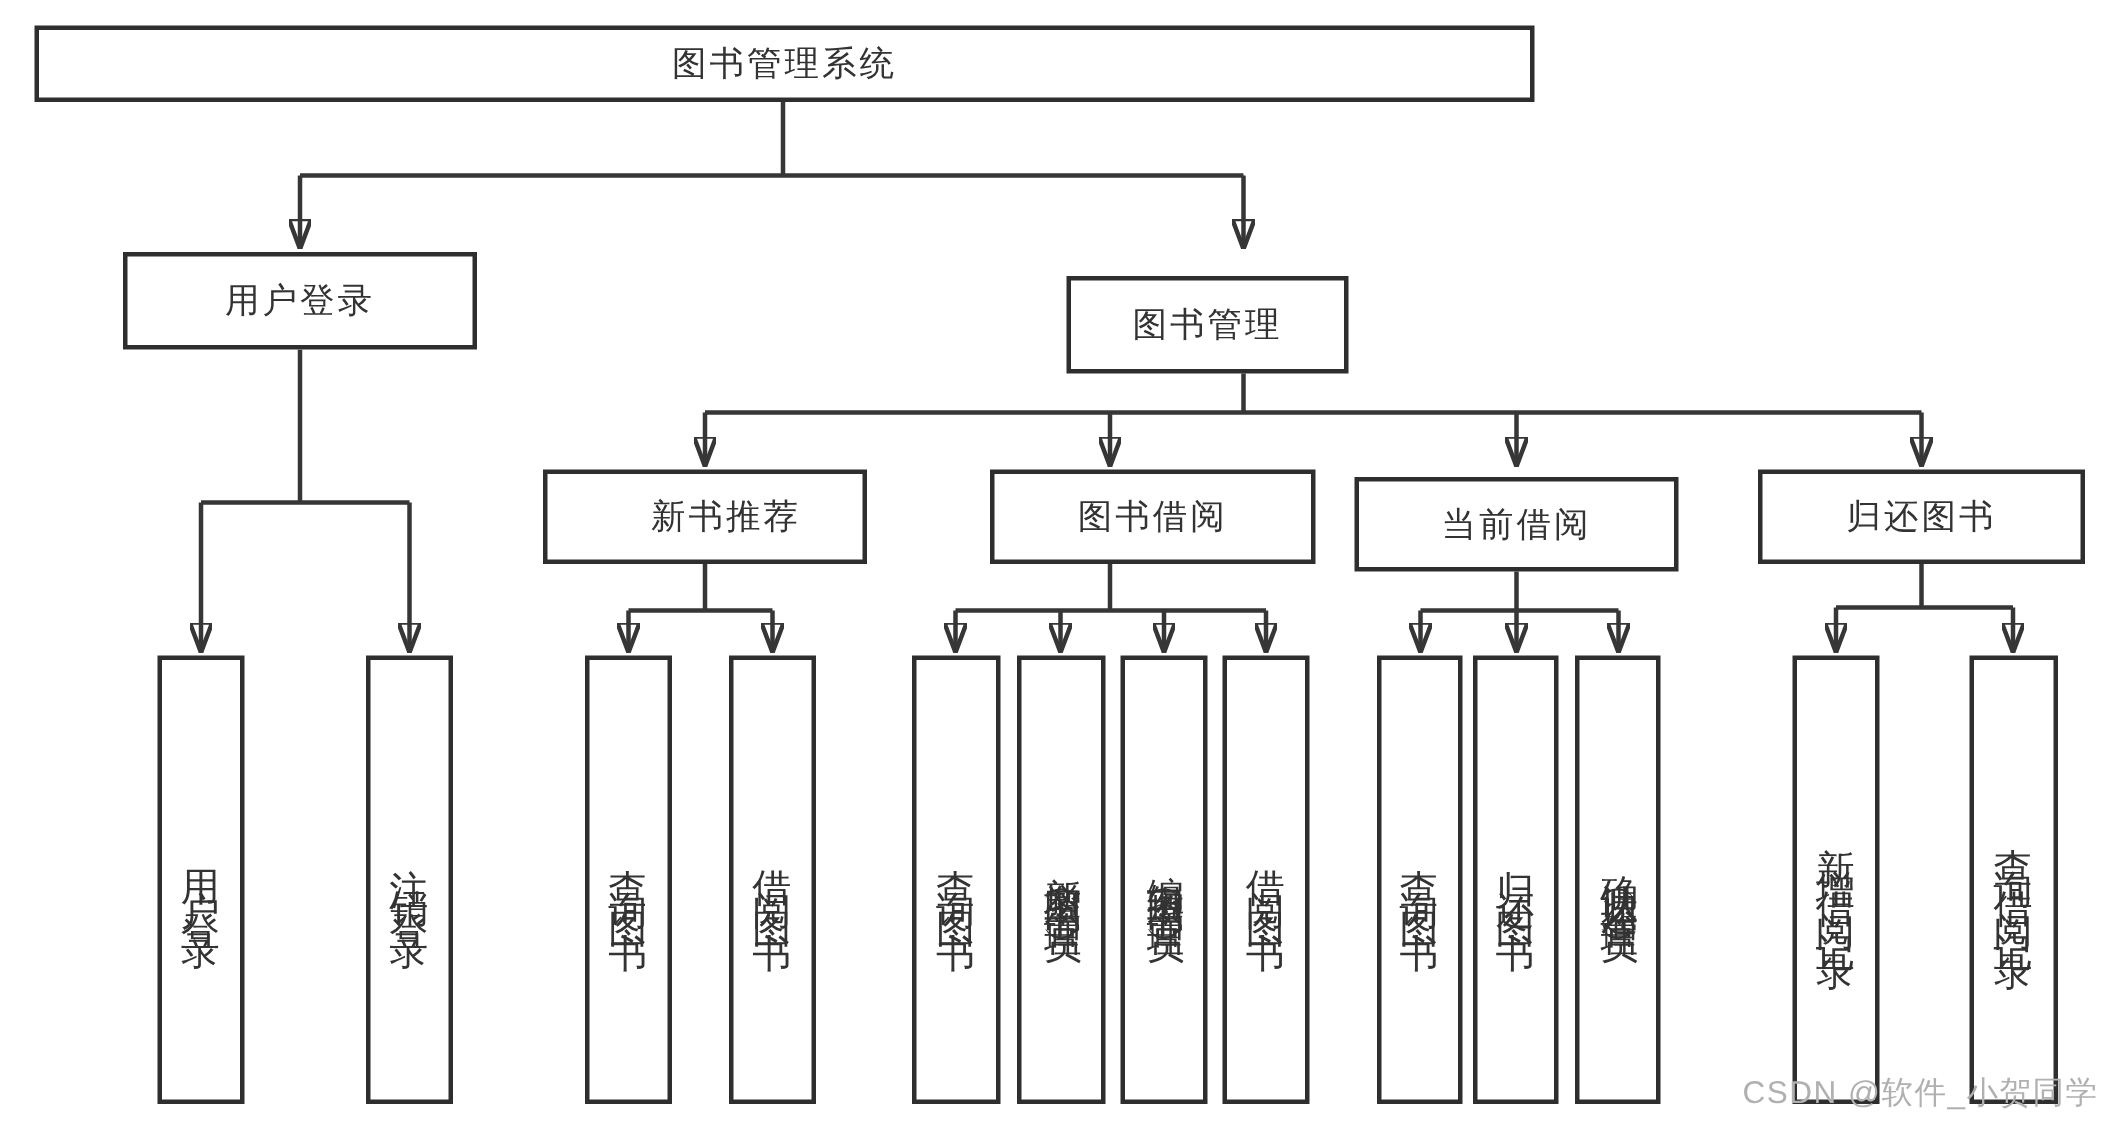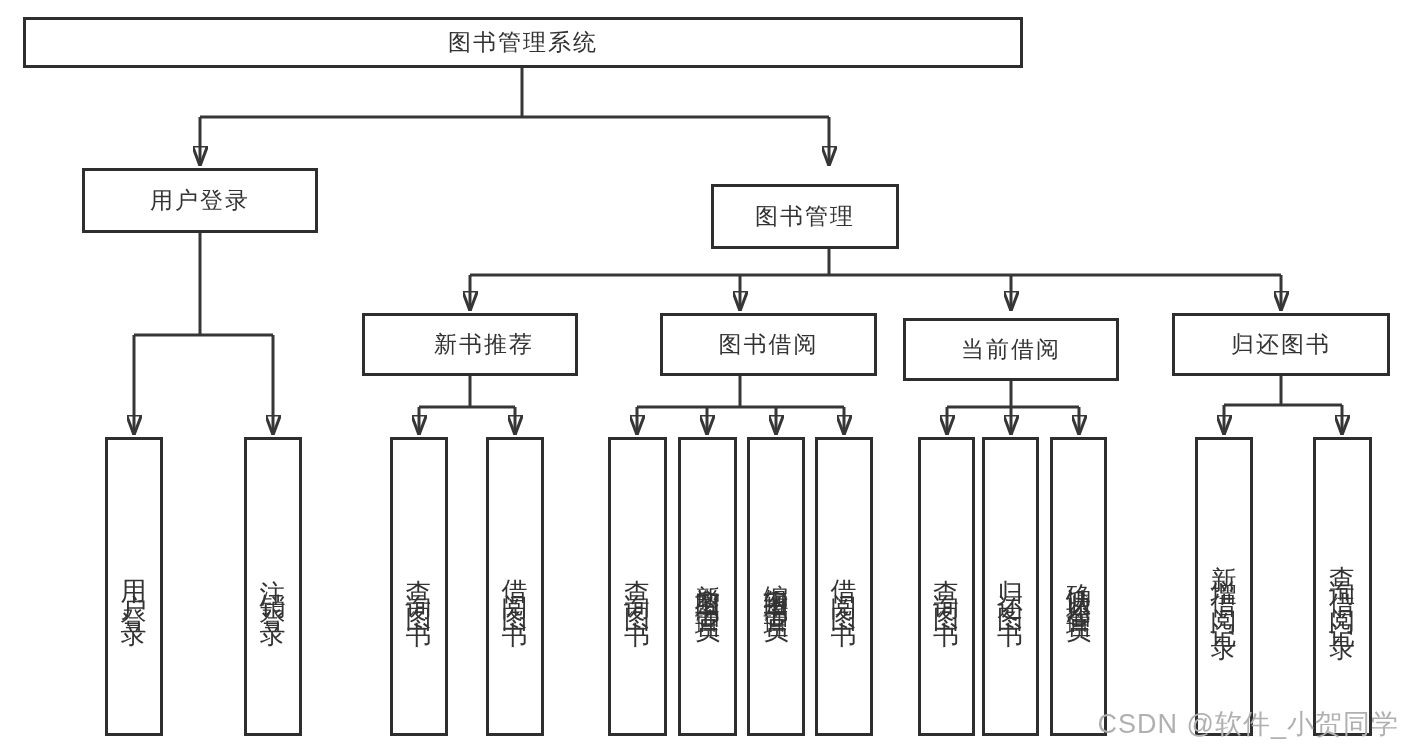--- a/index.html
+++ b/index.html
@@ -38,21 +38,21 @@
     white-space:nowrap;
   }
   .v-label.tight{
     letter-spacing:5px;
     font-size:25px;
   }
   #watermark{
     position:absolute;
     right:6px;
     bottom:5px;
-    font-size:27px;
+    font-size:21px;
     color:#b0b0b0;
     letter-spacing:1px;
     white-space:nowrap;
   }
 </style>
 </head>
 <body>
 
 <div id="canvas">
 

